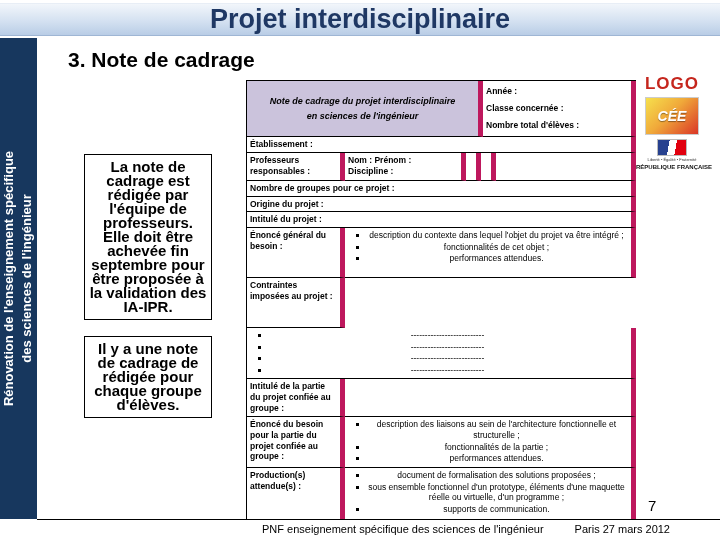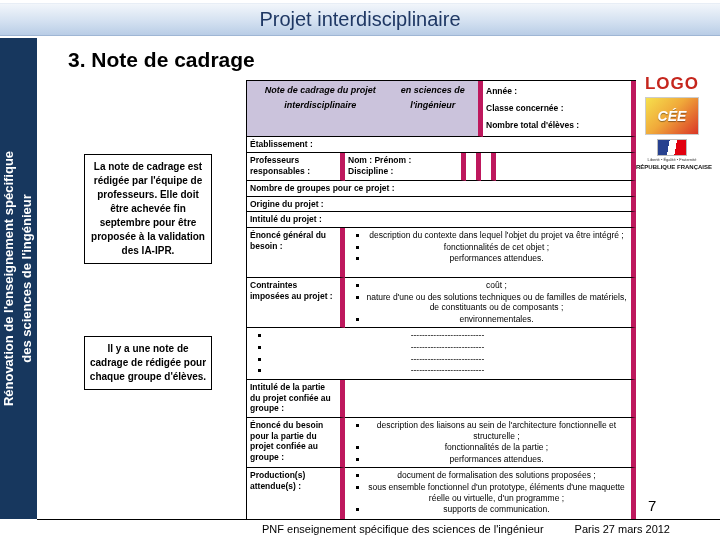--- a/index.html
+++ b/index.html
@@ -9,52 +9,52 @@
     position: relative; width: 720px; height: 540px;
     background: #fff; margin: 0 auto; overflow: hidden;
   }
   
   .banner {
     position: absolute; left: 0; top: 3px; width: 720px; height: 33px;
     background: linear-gradient(to bottom, #f2f6fb 0%, #d4e1f1 55%, #b9cde6 100%);
     border-top: 1px solid #e8eef6; border-bottom: 1px solid #9fb6d4;
     display: flex; align-items: center; justify-content: center;
   }
-  .banner-title { color: #1F3864; font-size: 20px; font-weight: normal; }
+  .banner-title { color: #1F3864; font-size: 27px; font-weight: bold; }
   
   .sidebar { position: absolute; left: 0; top: 38px; width: 37px; height: 481px; background: #17375E; }
   .sidebar-text {
     position: absolute; width: 481px; height: 37px; left: -222px; top: 222px;
     transform: rotate(-90deg); color: #fff; font-weight: bold; font-size: 13px;
     text-align: center; line-height: 18px; white-space: nowrap;
   }
   
   .heading { position: absolute; left: 68px; top: 48px; font-size: 21px; font-weight: 700; color: #000; }
   
   .note-box {
     position: absolute; left: 84px; width: 128px; border: 1px solid #000;
-    font-size: 10px; font-weight: bold; text-align: center; line-height: 14px; padding: 5px 3px;
+    font-size: 15px; font-weight: bold; text-align: center; line-height: 14px; padding: 5px 3px;
     background: #fff;
   }
   .note-1 { top: 154px; }
   .note-2 { top: 336px; }
   
   .tbl {
     position: absolute; left: 246px; top: 80px; width: 390px;
     border-left: 1px solid #000; border-top: 1px solid #000;
     font-size: 8.5px; line-height: 1.25; color: #000;
   }
   .trow { display: flex; }
   .cell { border-right: 5px solid #be185d; border-bottom: 1px solid #000; padding: 2px 3px; }
   .lbl { width: 98px; font-weight: bold; flex: 0 0 98px; }
   .grow { flex: 1 1 auto; }
   .bold { font-weight: bold; }
   .hdr-left {
     flex: 0 0 236px; background: #CBC3DC; font-weight: bold; font-style: italic;
-    display: flex; justify-content: center; text-align: center;
+    display: flex; flex-direction: column; justify-content: center; text-align: center;
     font-size: 9px; line-height: 15px;
   }
   .hdr-right { flex: 1 1 auto; font-weight: bold; }
   .hdr-right div { line-height: 17px; }
   .r-header  { min-height: 54px; }
   .r-etab    { min-height: 16px; }
   .r-prof    { min-height: 28px; }
   .r-thin    { min-height: 15px; }
   .r-mid     { min-height: 50px; }
   .r-eleves  { min-height: 48px; }
@@ -169,27 +169,20 @@
         <ul class="bullets">
           <li>description du contexte dans lequel l'objet du projet va être intégré ;</li>
           <li>fonctionnalités de cet objet ;</li>
           <li>performances attendues.</li>
         </ul>
       </div>
     </div>
 
     <div class="trow r-mid">
       <div class="cell lbl">Contraintes imposées au projet :</div>
-      <div class="cell grow">
-        <ul class="bullets">
-          <li>coût ;</li>
-          <li>nature d'une ou des solutions techniques ou de familles de matériels, de constituants ou de composants ;</li>
-          <li>environnementales.</li>
-        </ul>
-      </div>
     </div>
 
     <div class="trow r-eleves">
       <div class="cell grow">
         <ul class="bullets">
           <li>--------------------------</li>
           <li>--------------------------</li>
           <li>--------------------------</li>
           <li>--------------------------</li>
         </ul>

